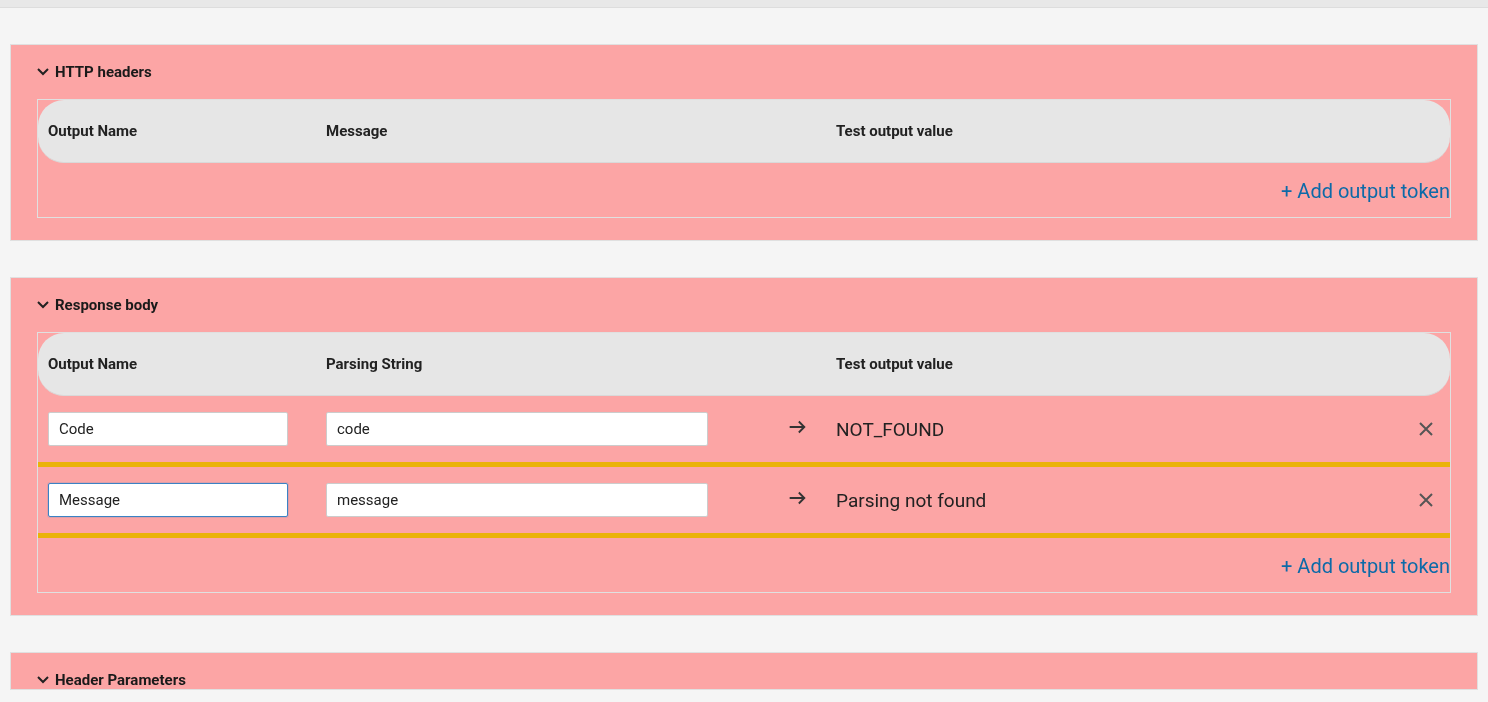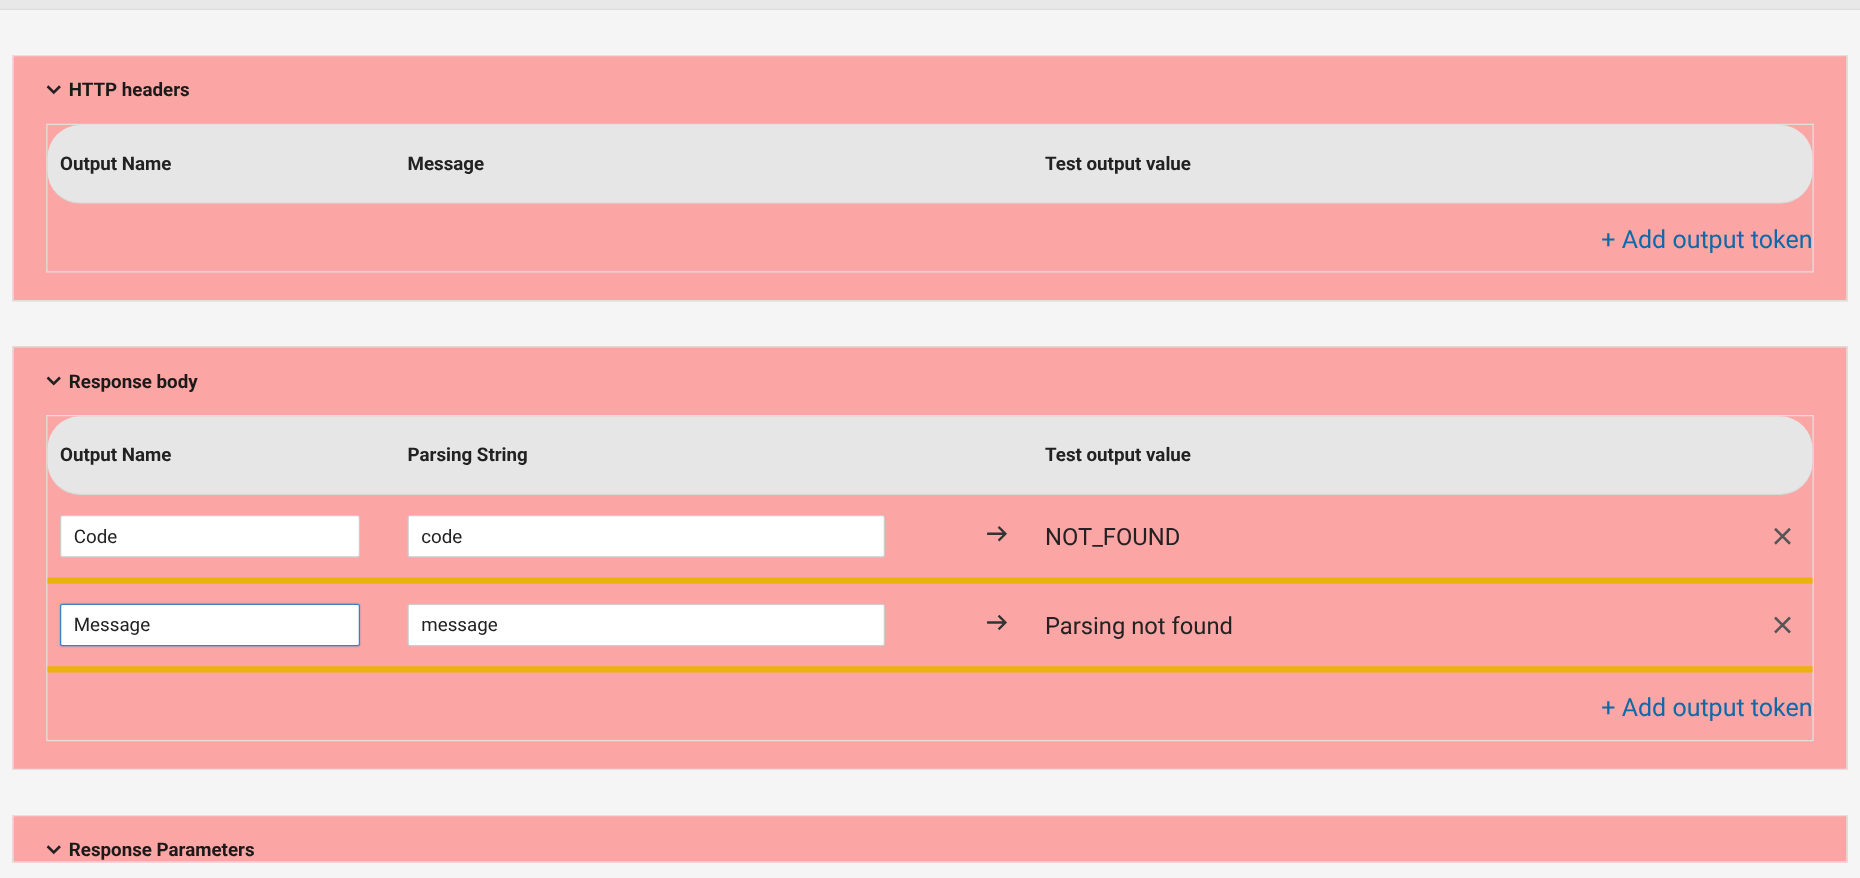--- a/index.html
+++ b/index.html
@@ -215,17 +215,17 @@
     </div>
   </div>
 
   <div class="panel" style="margin-top:36px; padding-bottom:0;">
     <div class="panel-header" style="margin-bottom:0;">
       <span class="chevron">
         <svg viewBox="0 0 12 12">
             <path d="M1 3 L6 8 L11 3" fill="none" stroke="#222" stroke-width="2"></path>
           </svg>
       </span>
-      <span class="panel-title">Response Parameters</span>
+      <span class="panel-title">Header Parameters</span>
     </div>
   </div>
 
 </div>
 
 </body></html>

